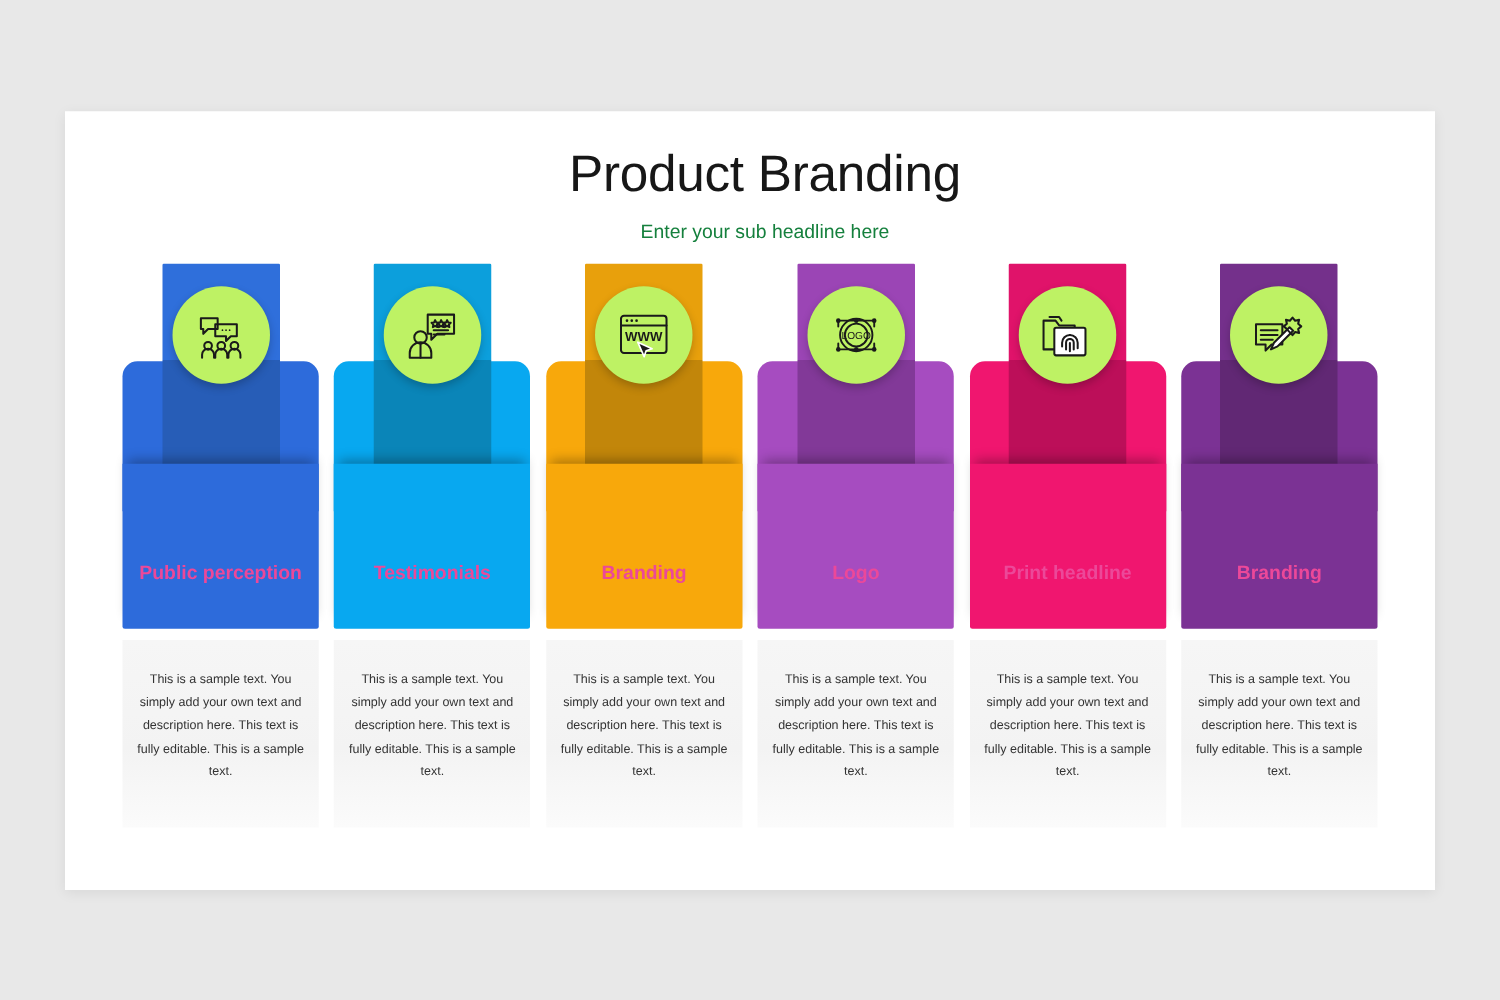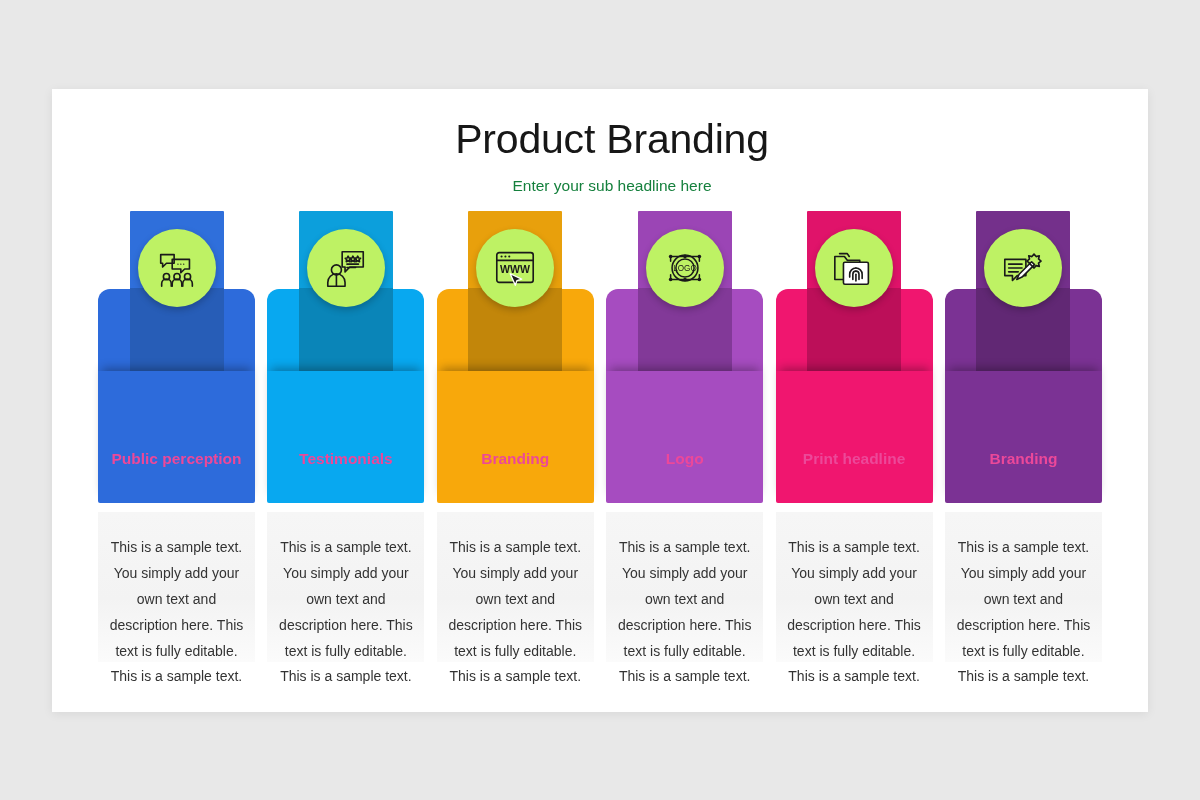--- a/index.html
+++ b/index.html
@@ -150,21 +150,21 @@
     position: absolute;
     left: 0;
     top: 301px;
     width: 100%;
     height: 150px;
     background: linear-gradient(180deg, #f6f6f6 0%, #f3f3f3 58%, #fbfbfb 100%);
     z-index: 1;
     padding: 23px 11px 0 11px;
   }
   .body-text {
-    font-size: 14px;
+    font-size: 10px;
     line-height: 1.85;
     color: #333333;
     text-align: center;
   }
 </style>
 </head>
 <body>
 
 <div class="slide">
 

